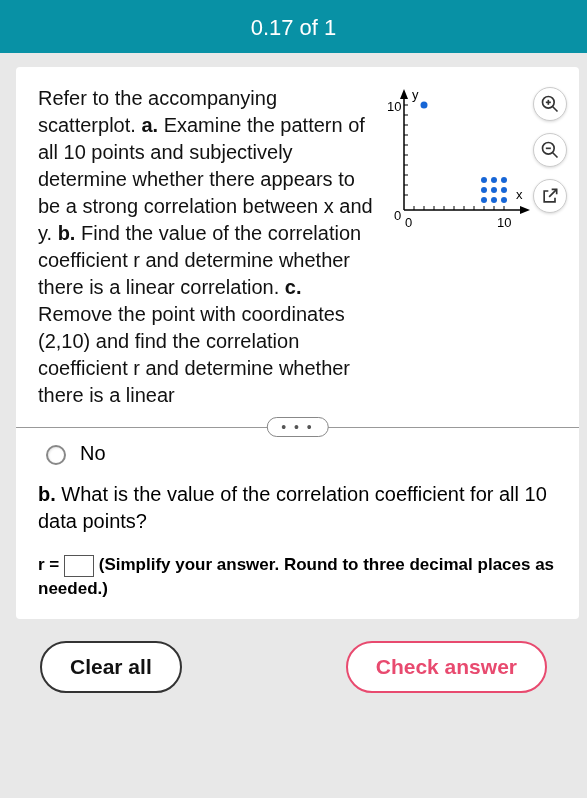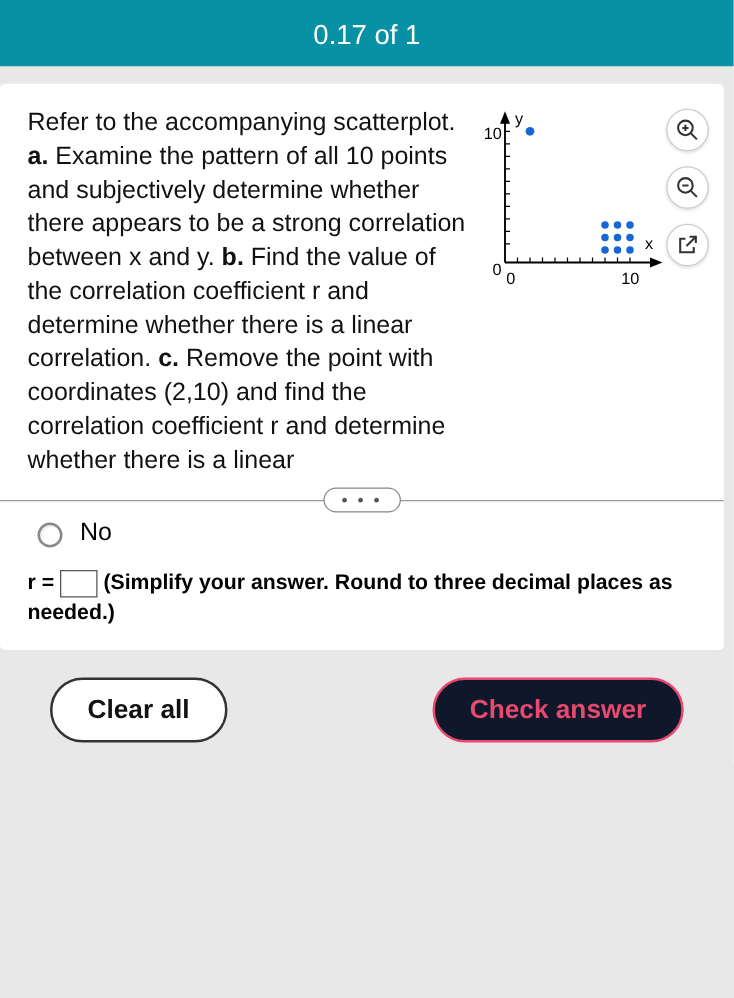--- a/index.html
+++ b/index.html
@@ -13,21 +13,21 @@
   .header {
     background: #0891a5;
     color: #fff;
     text-align: center;
     padding: 15px 0 12px;
     font-size: 22px;
     font-weight: 500;
   }
   .card {
     background: #fff;
-    margin: 14px 8px 0 0;
+    margin: 14px 8px 0 16px;
     padding: 18px 20px 8px 22px;
     border-radius: 4px;
     position: relative;
   }
   .top-row { display: flex; }
   .question-text {
     flex: 1;
     font-size: 20px;
     line-height: 1.35;
     color: #111;
@@ -131,21 +131,21 @@
     border: 2px solid;
     background: #fff;
   }
   .btn-clear {
     border-color: #333;
     color: #111;
   }
   .btn-check {
     border-color: #e84a6f;
     color: #e84a6f;
-    background: #0f172a;
+    background: #ffffff;
   }
 </style>
 </head>
 <body>
 
 <div class="header">
   <span>0.17 of 1</span>
 </div>
 
 <div class="card">
@@ -227,20 +227,23 @@
 
   <div class="divider">
     <div class="ellipsis-pill">• • •</div>
   </div>
 
   <div class="answer-row">
     <div class="radio"></div>
     <span>No</span>
   </div>
 
+  <div class="part-b">
+    <b>b.</b><span> What is the value of the correlation coefficient for all 10 data points?</span>
+  </div>
 
   <div class="r-row">
     <span>r = </span><span class="r-input"></span><span> (Simplify your answer. Round to three decimal places as needed.)</span>
   </div>
 </div>
 
 <div class="footer">
   <button class="btn btn-clear">Clear all</button>
   <button class="btn btn-check">Check answer</button>
 </div>

